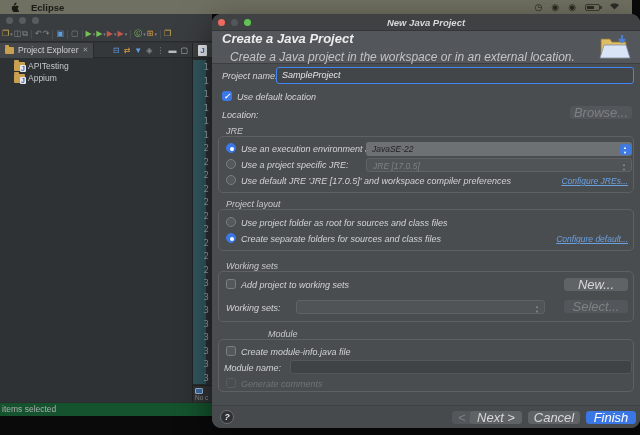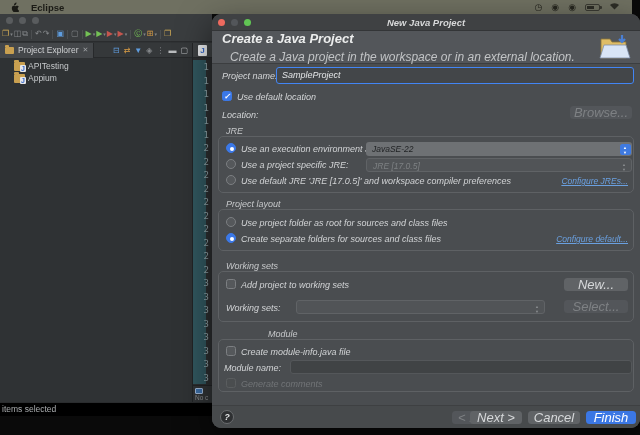--- a/index.html
+++ b/index.html
@@ -46,21 +46,21 @@
   .strip { position:absolute; left:192px; top:29px; width:20px; bottom:14px; background:#2c2e30; border-left:1px solid #222426; }
   .strip-tab { position:absolute; left:0; top:0; right:0; height:15px; background:#3e4143; border-bottom:1px solid #27292b; display:flex; align-items:center; justify-content:center; }
   .jfile { width:9px; height:11px; background:#e8eaec; border-radius:1px; font-size:8px; font-weight:bold; color:#3668c9; text-align:center; line-height:11px; }
   .gutter { position:absolute; left:0; top:17px; width:20px; bottom:18px; overflow:hidden; }
   .gutter .sel { position:absolute; left:0; top:0; bottom:0; width:13px; background:#31575f; }
   .gutter .nums { position:absolute; left:0; top:1px; width:16px; text-align:right; font-family:"DejaVu Sans Mono", monospace; font-size:9px; line-height:13.5px; color:#8fa5aa; }
   .strip-console { position:absolute; left:0; bottom:0; right:0; height:17px; background:#313436; border-top:1px solid #222426; font-size:6.5px; color:#8d9092; }
   .strip-console .cicon { display:block; width:8px; height:6px; background:#3d6ea5; border:1px solid #9fb7d6; border-radius:1px; margin:2px 0 0 2px; }
   .strip-console .ctxt { display:block; margin-left:2px; }
 
-  .statusbar { position:absolute; left:0; bottom:0; width:212px; height:14px; background:#000000; border-top:1px solid #2a2c2e; font-size:8.5px; color:#aaadaf; line-height:13px; padding-left:2px; }
+  .statusbar { position:absolute; left:0; bottom:0; width:212px; height:14px; background:#14532d; border-top:1px solid #2a2c2e; font-size:8.5px; color:#aaadaf; line-height:13px; padding-left:2px; }
 
   
   .dlg { position:absolute; left:212px; top:14px; width:428px; height:414px; background:#4a4d50; border-radius:9px; box-shadow:0 12px 34px rgba(0,0,0,.55); overflow:hidden;font-style:italic; }
   .dlg-titlebar { position:absolute; left:0; top:0; right:0; height:17px; background:#3f4143; border-bottom:1px solid #333537; display:flex; align-items:center; }
   .dlg-title { position:absolute; left:0; right:0; text-align:center; font-size:9.5px; font-weight:bold; color:#d7d8d9; }
   .tl.red{background:#ee6a5f}.tl.dim{background:#53565a}.tl.green{background:#61c554}
   .dlg-header { position:absolute; left:0; top:17px; right:0; height:33px; background:#53565a; border-bottom:1px solid #3c3e40; }
   .dlg-h-title { position:absolute; left:10px; top:0; font-size:13px; font-weight:bold; color:#eceded; }
   .dlg-h-sub { position:absolute; left:18px; top:19px; font-size:12px; color:#c2c4c6; }
   .dlg-h-icon { position:absolute; right:8px; top:3px; }

